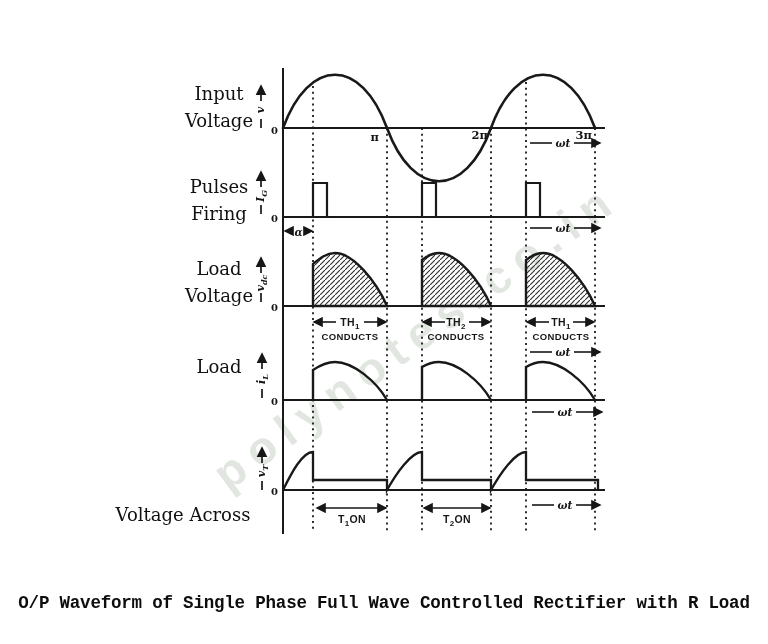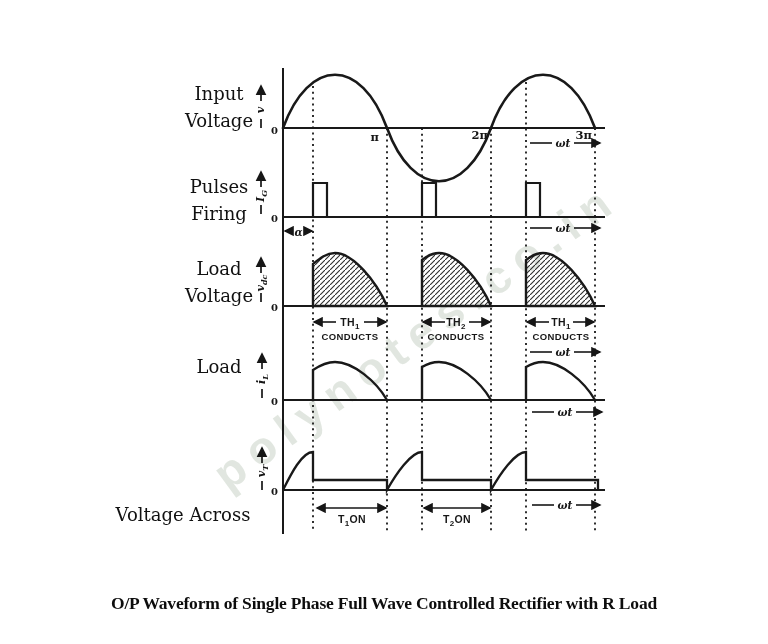--- a/index.html
+++ b/index.html
@@ -6,21 +6,21 @@
   .stage{
     position:relative;width:768px;height:644px;background:#ffffff;overflow:hidden;
     font-family:"DejaVu Serif", serif;color:#151515;
   }
   .row-label{
     position:absolute;text-align:center;font-size:18px;line-height:27px;color:#111;
     font-family:"DejaVu Serif", serif;
   }
   .caption{
     position:absolute;top:593px;left:0;width:768px;text-align:center;
-    font-family:Liberation Serif, serif;font-weight:bold;font-size:17.5px;
+    font-family:Liberation Mono, monospace;font-weight:bold;font-size:17.5px;
     letter-spacing:-0.2px;color:#0d0d0d;
   }
   svg{position:absolute;top:0;left:0;}
   svg .stroke{stroke:#191919;fill:none;}
   svg text{fill:#161616;}
   .ann{font-family:"Liberation Sans", sans-serif;font-weight:bold;font-size:9.5px;letter-spacing:0.4px;}
   .ann-big{font-family:"Liberation Sans", sans-serif;font-weight:bold;font-size:10.5px;letter-spacing:0.3px;}
   .tick{font-family:"DejaVu Serif", serif;font-weight:bold;font-size:11.5px;}
   .zero{font-family:"DejaVu Serif", serif;font-weight:bold;font-size:10px;}
   .wt{font-family:"DejaVu Serif", serif;font-style:italic;font-weight:bold;font-size:10.5px;}

